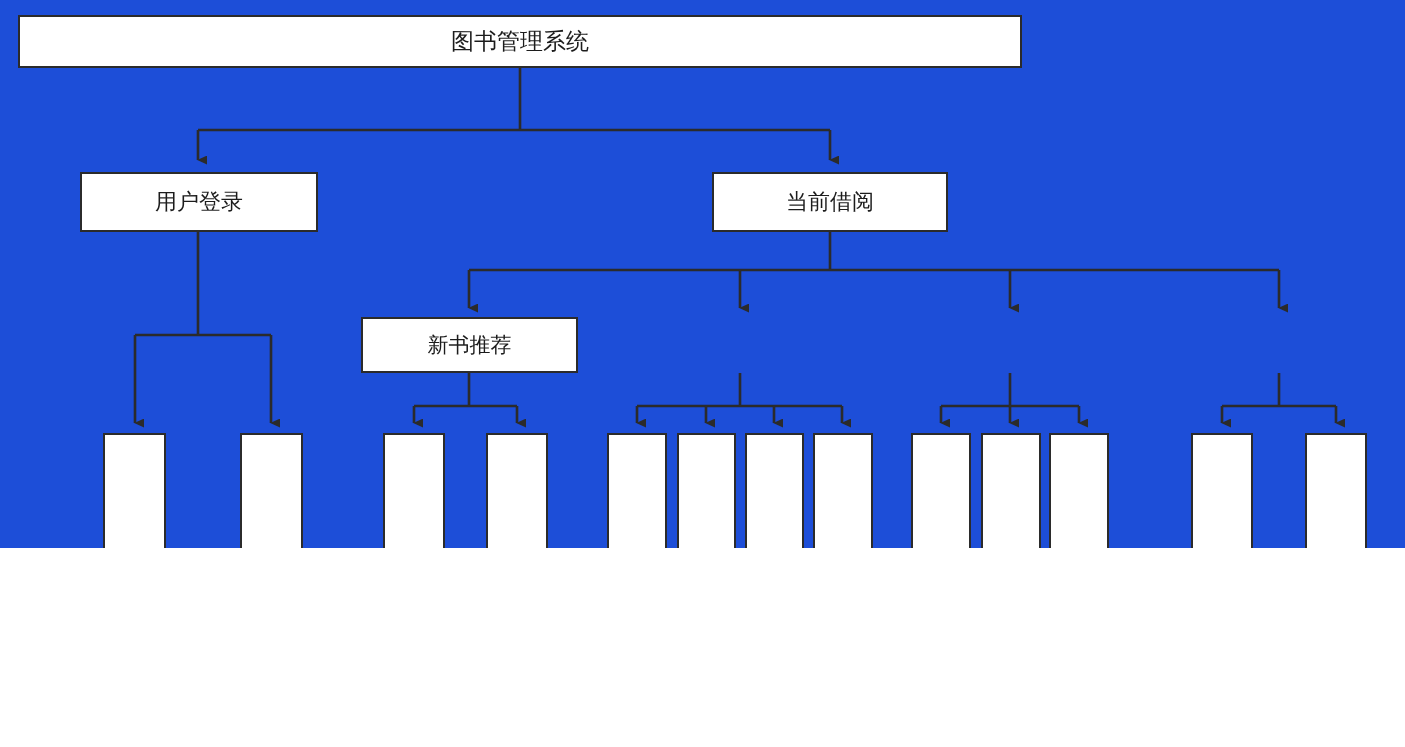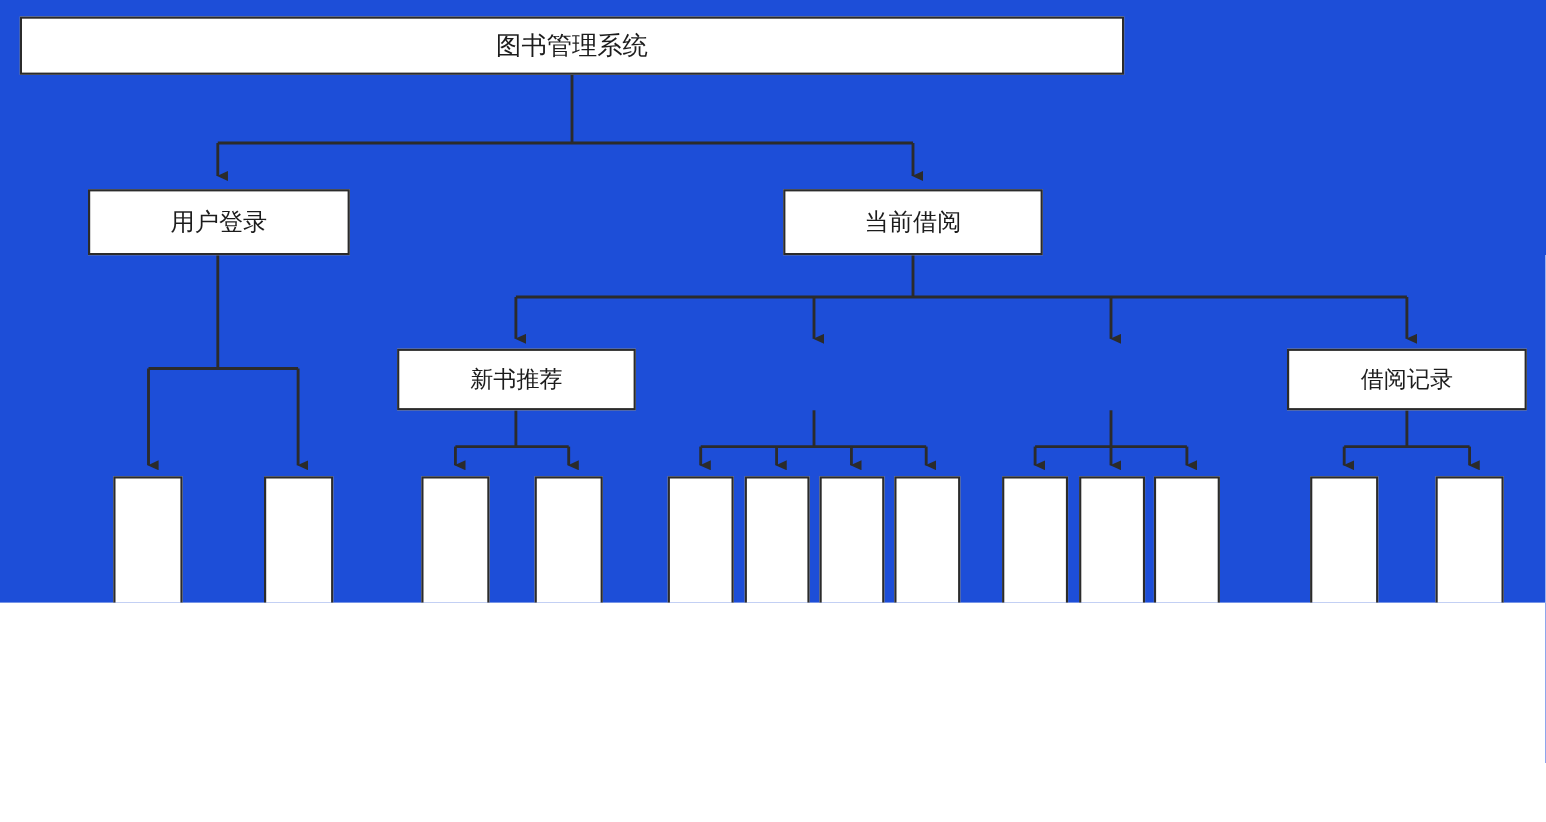--- a/index.html
+++ b/index.html
@@ -140,23 +140,20 @@
   <div class="node lvl2" style="left:80px; top:172px; width:238px; height:60px;">
     <span>用户登录</span>
   </div>
   <div class="node lvl2" style="left:712px; top:172px; width:236px; height:60px;">
     <span>当前借阅</span>
   </div>
 
   <div class="node lvl3" style="left:361px; top:317px; width:217px; height:56px;">
     <span>新书推荐</span>
   </div>
-  <div class="node lvl3" style="left:1170px; top:317px; width:218px; height:56px;">
-    <span>借阅记录</span>
-  </div>
 
   <div class="node leaf center" style="left:103px; top:433px; width:63px; height:303px;">
     <span class="leaf-label">用户登录</span>
   </div>
   <div class="node leaf center" style="left:240px; top:433px; width:63px; height:303px;">
     <span class="leaf-label">注销登录</span>
   </div>
 
   <div class="node leaf center" style="left:383px; top:433px; width:62px; height:303px;">
     <span class="leaf-label">查询图书</span>

